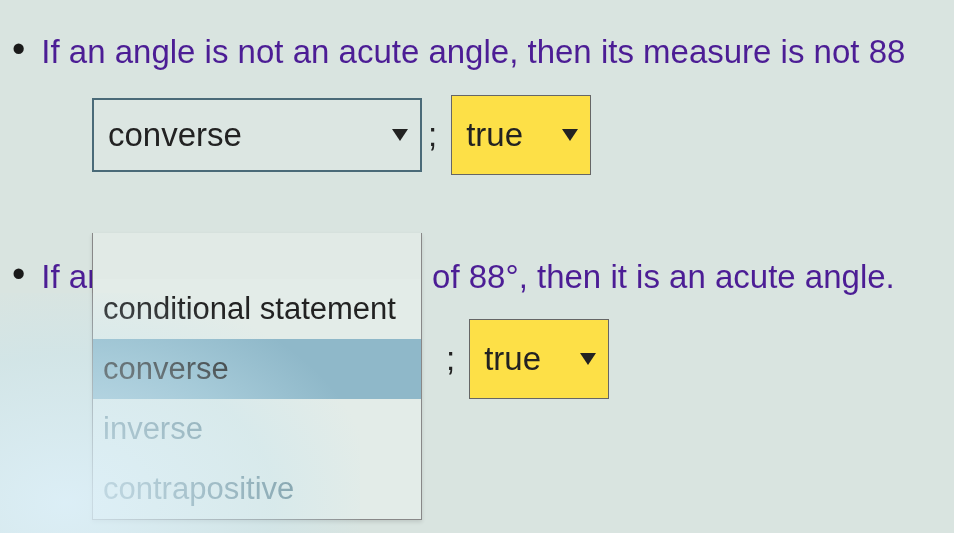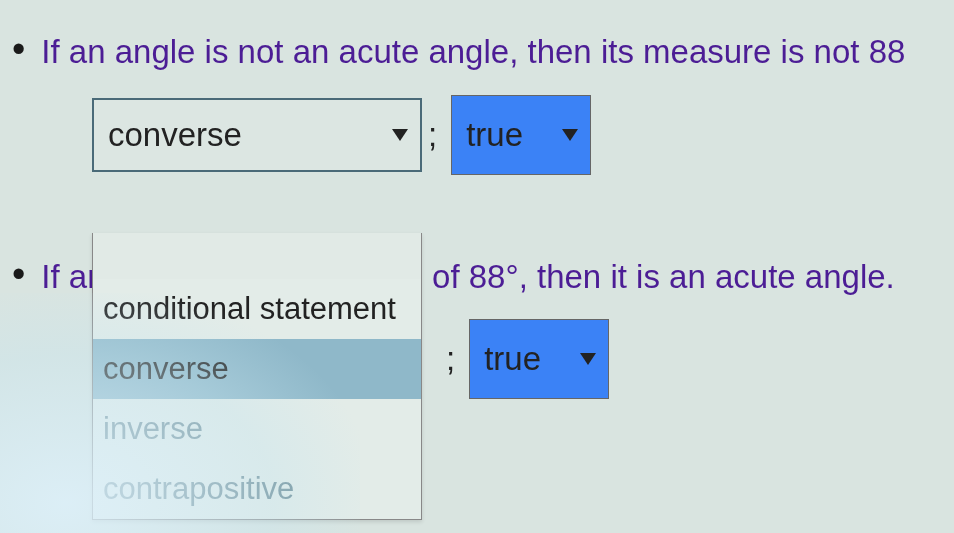--- a/index.html
+++ b/index.html
@@ -64,21 +64,21 @@
     color: #222;
     cursor: pointer;
   }
   .select-type {
     width: 330px;
   }
   .select-tf {
     width: 140px;
     border: 1.5px solid #666;
     height: 80px;
-    background: #3b82f6;
+    background: #fde047;
   }
   .caret {
     width: 0;
     height: 0;
     border-left: 8px solid transparent;
     border-right: 8px solid transparent;
     border-top: 12px solid #222;
     margin-left: 8px;
   }
   .semi {

